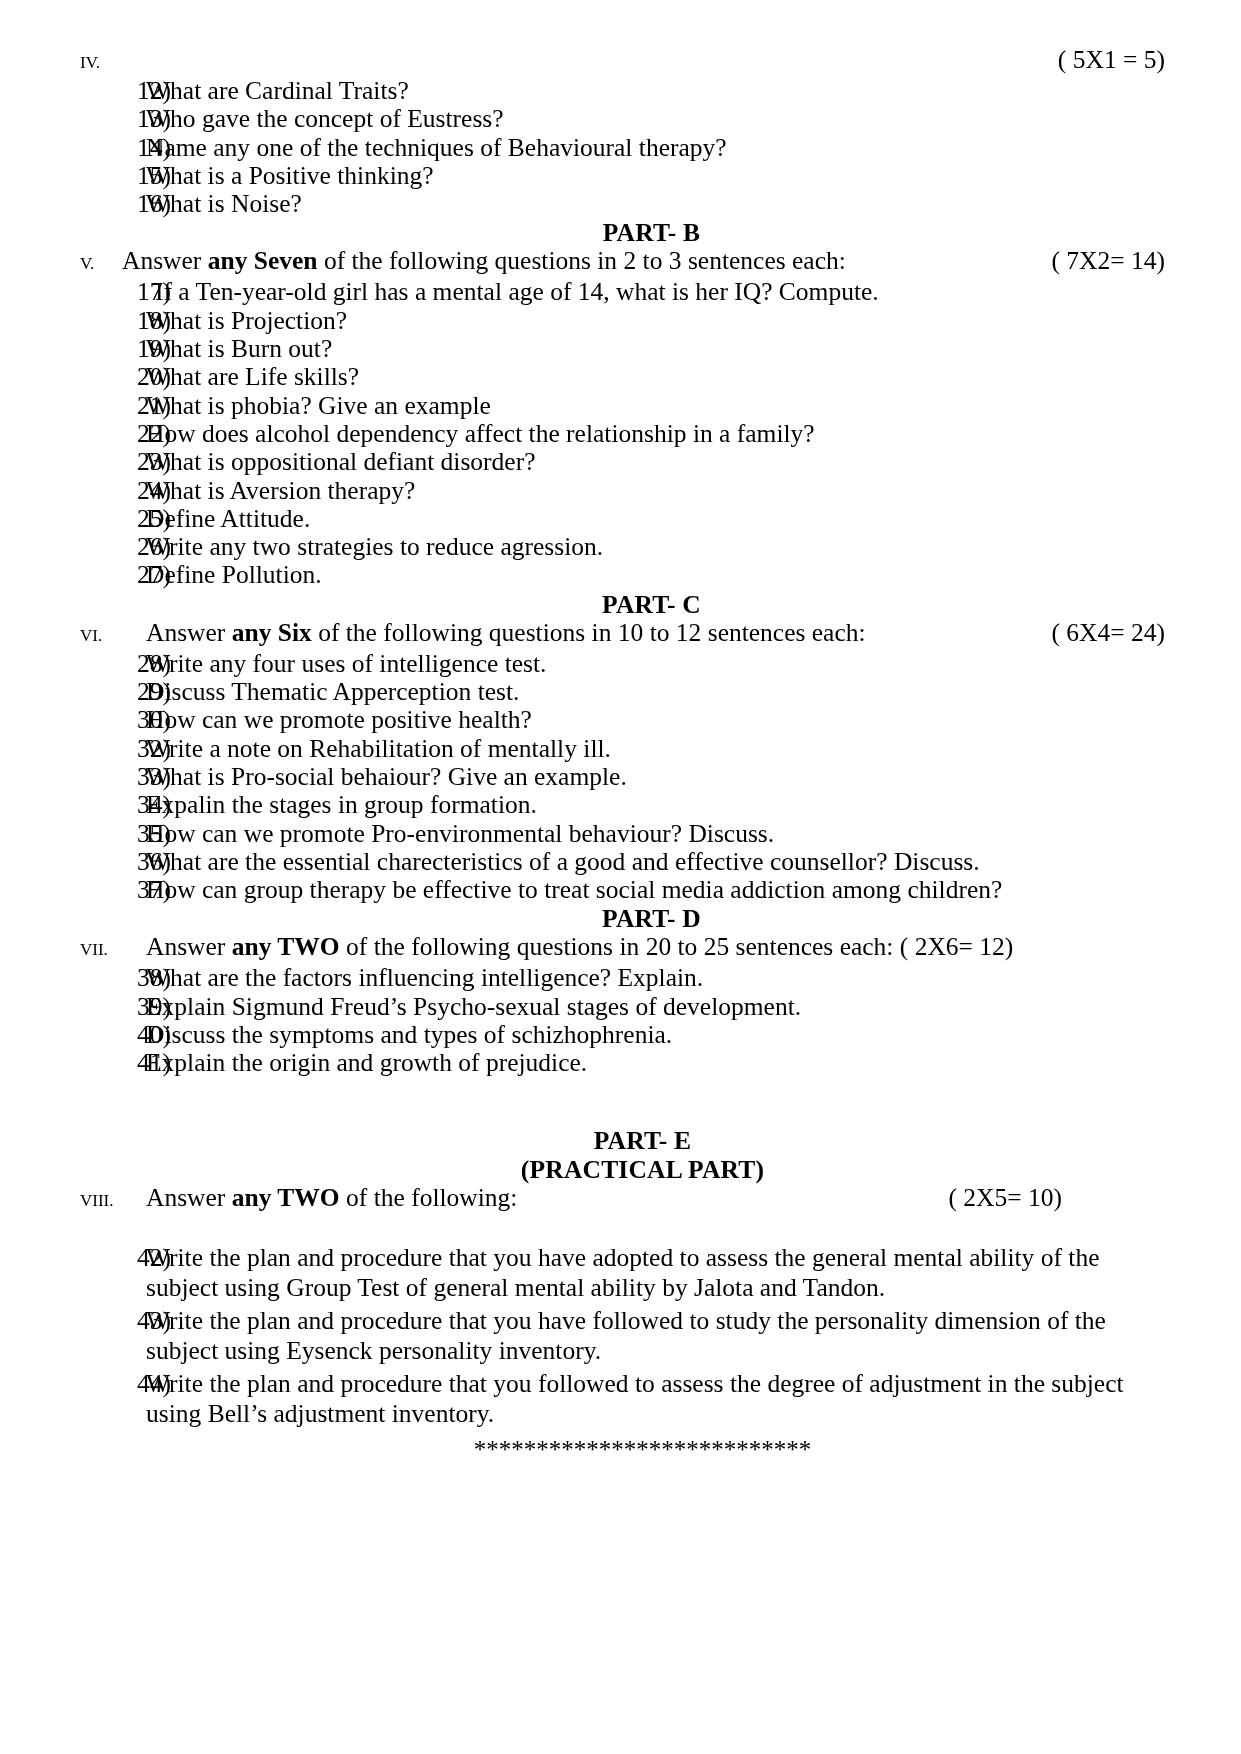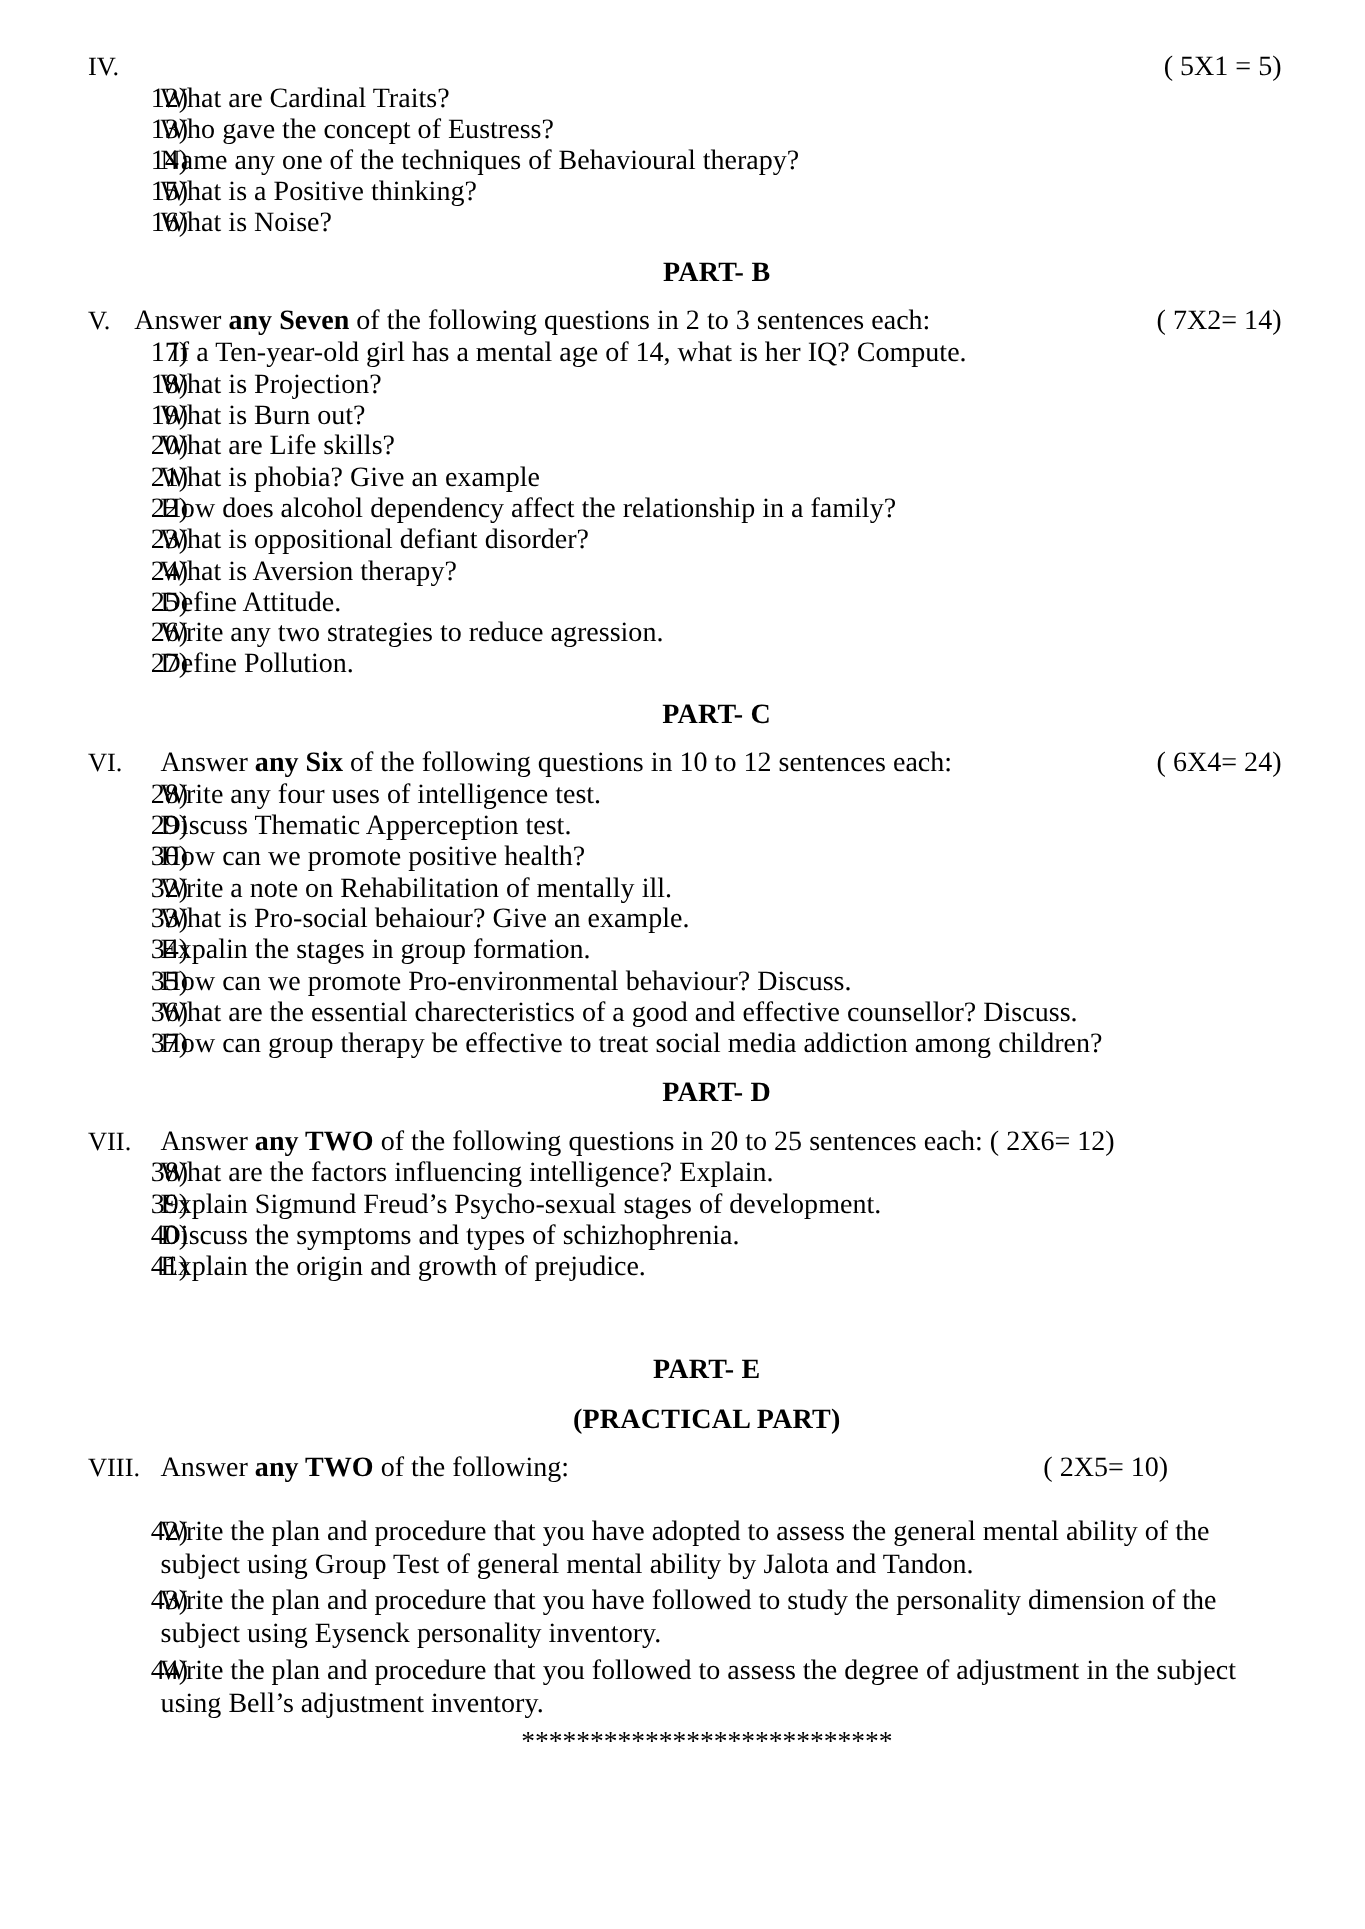--- a/index.html
+++ b/index.html
@@ -35,21 +35,21 @@
     display: flex;
     align-items: baseline;
     font-size: 25.5px;
     line-height: 28px;
     margin: 0;
     white-space: nowrap;
   }
   .sec-roman {
     width: 66px;
     flex: 0 0 66px;
-    font-size: 24px;
+    font-size: 17px;
   }
   .sec-roman.narrow { width: 42px; flex: 0 0 42px; }
   .sec-text { flex: 0 0 auto; }
   .sec-marks {
     margin-left: auto;
     padding-right: 0;
   }
   b, .bold { font-weight: bold; }
 
   
@@ -87,21 +87,21 @@
     max-width: 990px;
   }
 
   
   .part-head {
     text-align: center;
     font-weight: bold;
     font-size: 25.5px;
     line-height: 29px;
     letter-spacing: 0.2px;
-    margin: 16px;
+    margin: 0;
   }
   .part-head.shift {
     padding-left: 58px;
   }
   .part-head.shift2 {
     padding-left: 40px;
   }
   .spacer-md { height: 28px; }
   .spacer-lg { height: 48px; }
 

